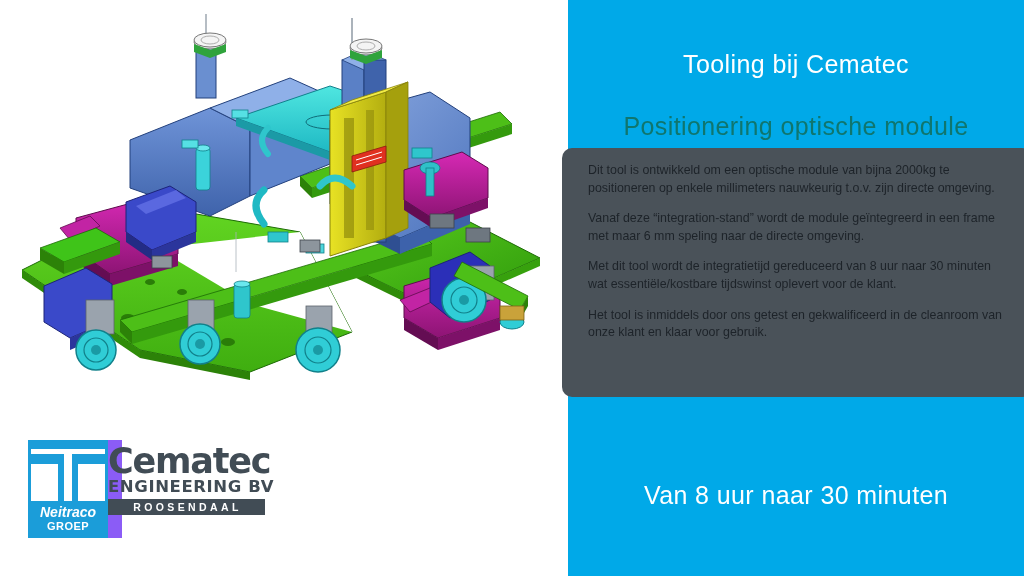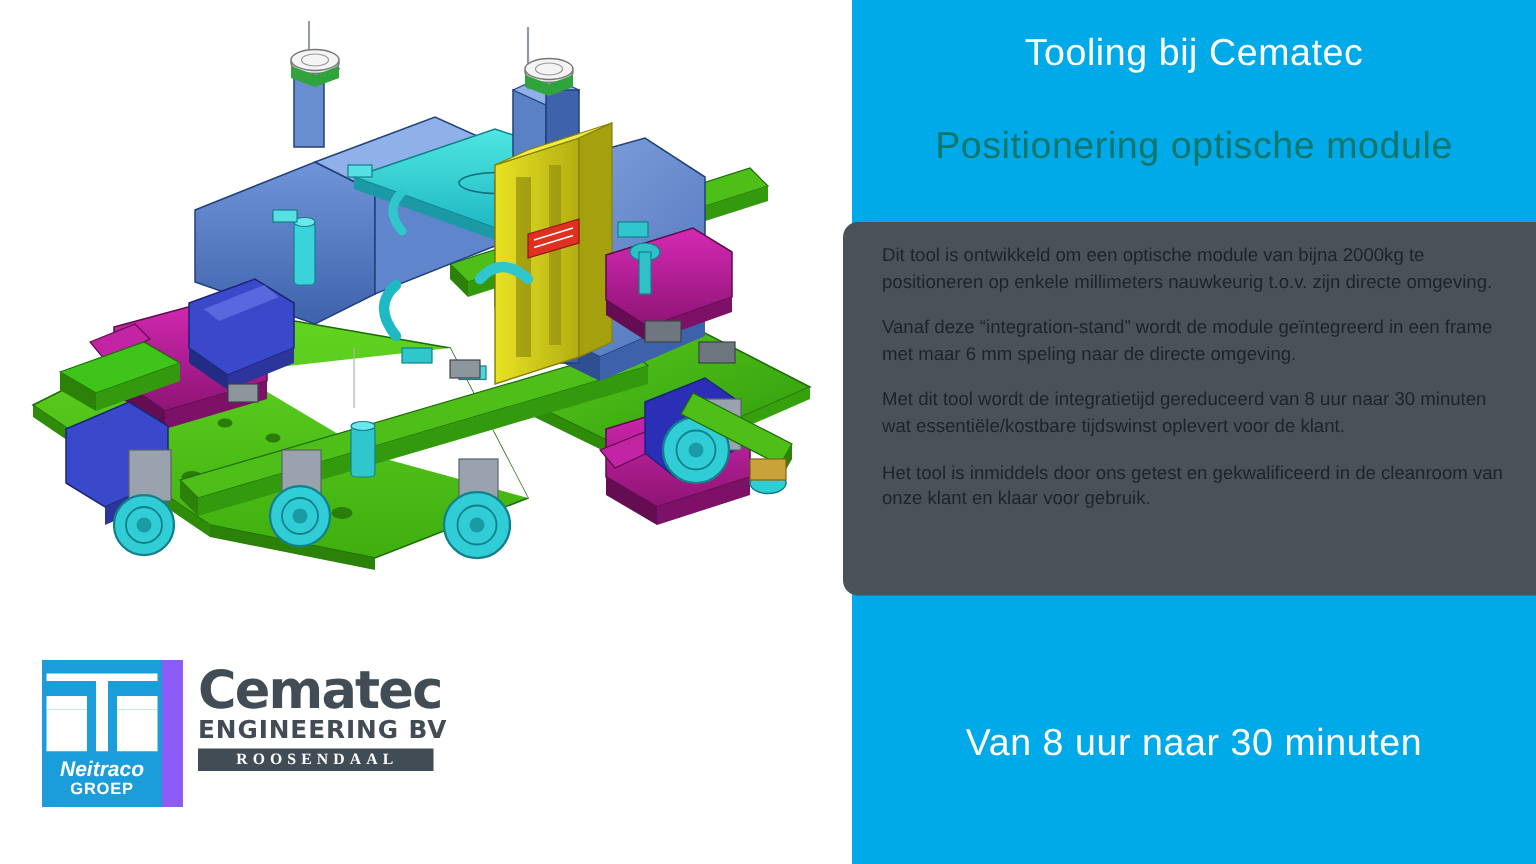--- a/index.html
+++ b/index.html
@@ -11,21 +11,21 @@
   }
   .slide { position:absolute; inset:0; background:#ffffff; }
 
   
   .blue-col {
     position:absolute; left:568px; top:0; width:456px; height:576px;
     background:#00a9e8;
   }
   .title-zone {
     position:absolute; left:568px; top:0; width:456px; height:140px;
-    display:flex; flex-direction:column; align-items:center; justify-content:flex-start;
+    display:flex; flex-direction:column; align-items:center; justify-content:flex-end;
     padding-top:22px;
   }
   .slide-title {
     color:#ffffff; font-size:25px; font-weight:300; letter-spacing:.4px;
     text-align:center; line-height:1.1;
   }
   .slide-subtitle {
     color:#0f766e; font-size:25px; font-weight:300; letter-spacing:.4px;
     text-align:center; line-height:1.1; margin-top:34px;
   }
@@ -63,36 +63,36 @@
   }
   .logo-mark svg { display:block; width:80px; height:98px; }
   .logo-mark-text {
     position:absolute; left:0; bottom:6px; width:80px; text-align:center;
     color:#ffffff; pointer-events:none;
   }
   .lm-name { font-size:14px; font-weight:bold; font-style:italic; line-height:1.05; }
   .lm-sub  { font-size:11px; font-weight:bold; line-height:1.1; letter-spacing:.5px; }
 
   .logo-word {
-    position:absolute; left:104px; top:4px; width:168px;
+    position:absolute; left:80px; top:4px; width:168px;
   }
   .cematec {
     color:#414c55; font-size:35px; font-weight:bold; letter-spacing:-1.2px;
     line-height:1; font-family:"DejaVu Sans", sans-serif;
   }
   .engineering {
     color:#414c55; font-size:16.5px; font-weight:bold; letter-spacing:.6px;
     margin-top:0; line-height:1; white-space:nowrap;
     font-family:"DejaVu Sans", sans-serif;
   }
   .roosendaal-bar {
     margin-top:3px; background:#414c55; color:#ffffff;
     font-size:10.5px; font-weight:bold; letter-spacing:3.4px;
     text-align:center; padding:2px 0 2px 2px; width:157px;
-    font-family:Liberation Serif, serif;
+    font-family:Liberation Sans, sans-serif;
   }
 
   
   .cad { position:absolute; left:0; top:0; width:568px; height:420px; }
   .cad svg { display:block; width:568px; height:420px; }
 </style>
 </head>
 <body>
 
 <div class="slide">

